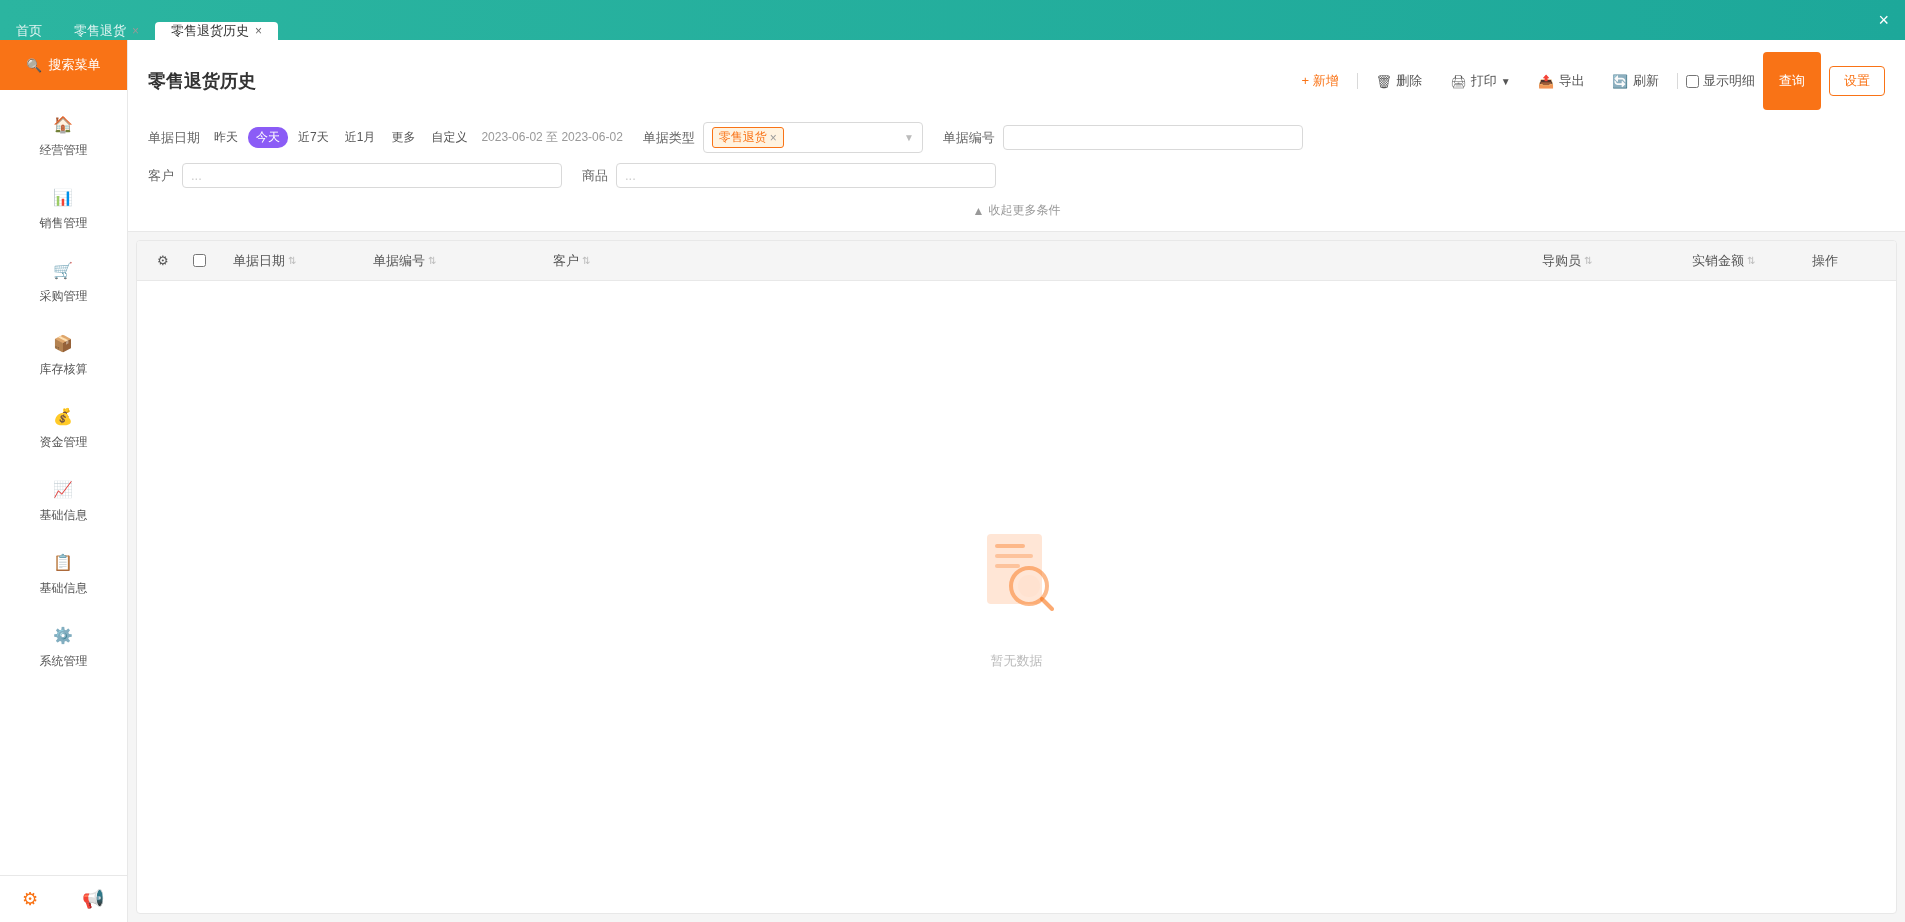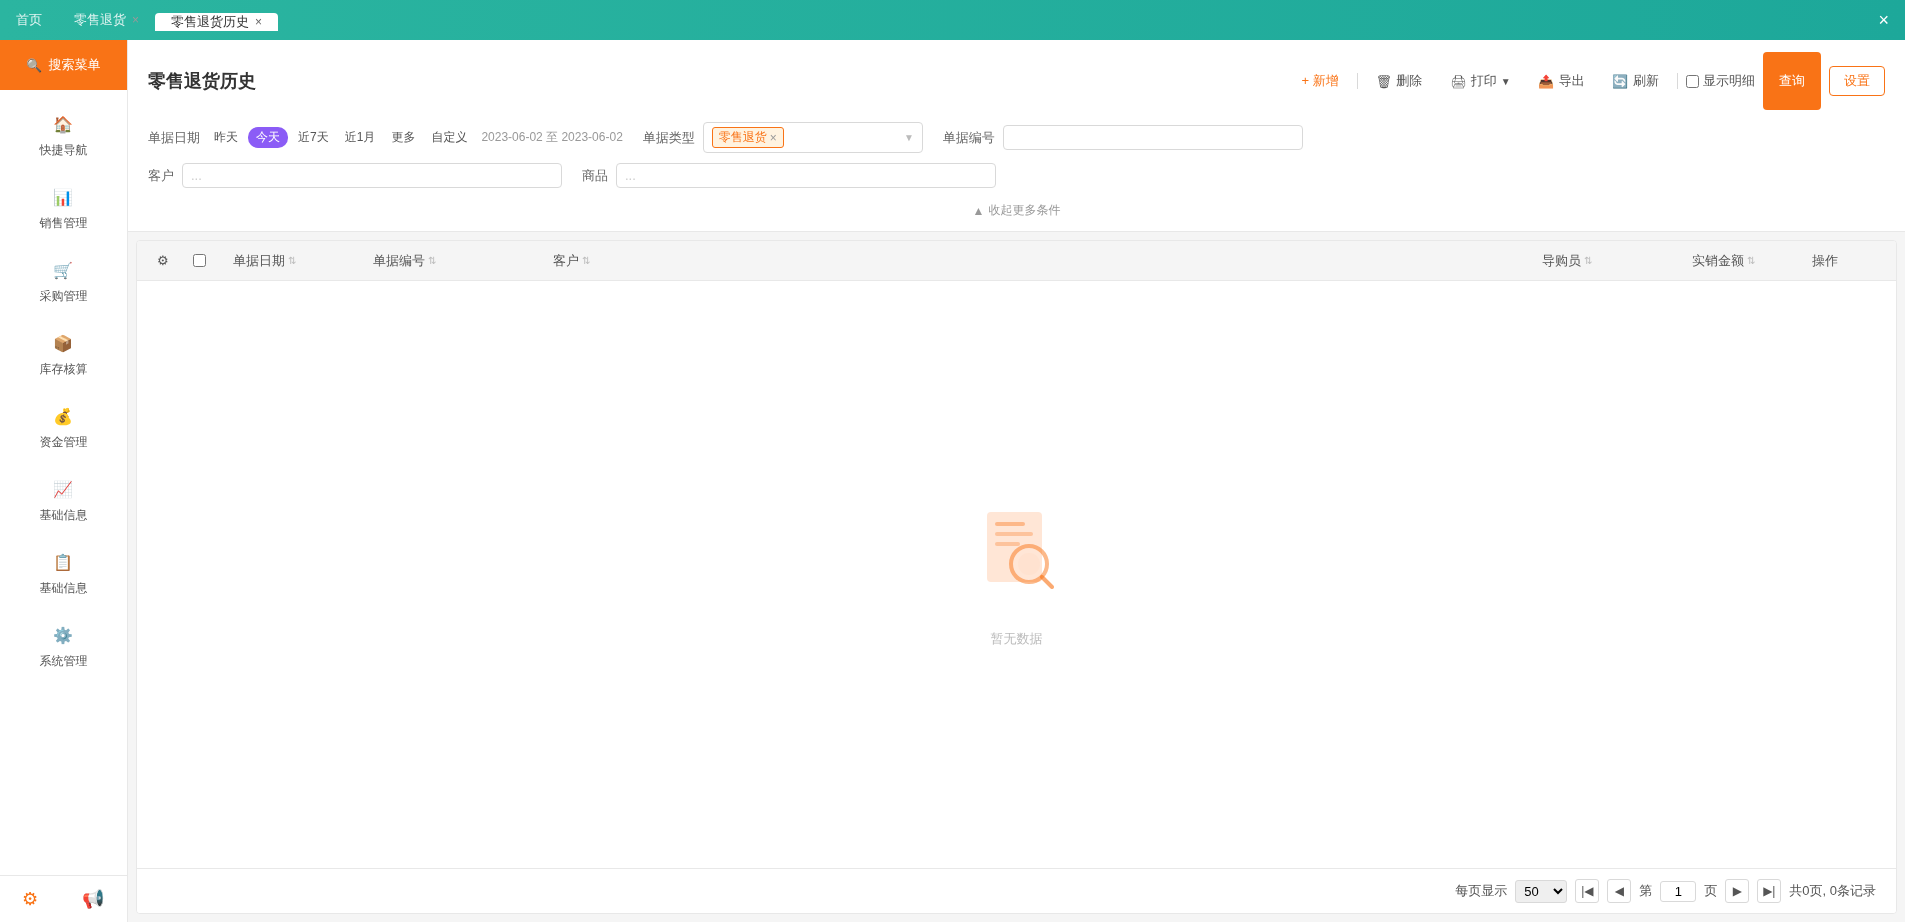--- a/index.html
+++ b/index.html
@@ -9,21 +9,21 @@
     .top-bar {
       height: 40px;
       background: linear-gradient(to right, #2bb5a0, #1da89a);
       display: flex;
       align-items: center;
       padding: 0 0 0 0;
       flex-shrink: 0;
     }
     .top-bar-tabs {
       display: flex;
-      align-items: center;
+      align-items: flex-end;
       height: 100%;
       flex: 1;
     }
     .tab-item {
       display: flex;
       align-items: center;
       padding: 0 16px;
       font-size: 13px;
       color: rgba(255,255,255,0.85);
       cursor: pointer;
@@ -394,21 +394,21 @@
 <div class="main-layout">
 
   <div class="sidebar">
     <div class="sidebar-search">
       <span>🔍</span>
       <span>搜索菜单</span>
     </div>
     <div class="sidebar-menu">
       <div class="sidebar-item">
         <div class="icon-circle">🏠</div>
-        <span>快捷导航</span>
+        <span>经营管理</span>
       </div>
       <div class="sidebar-item">
         <div class="icon-circle">📊</div>
         <span>销售管理</span>
       </div>
       <div class="sidebar-item">
         <div class="icon-circle">🛒</div>
         <span>采购管理</span>
       </div>
       <div class="sidebar-item">
@@ -574,32 +574,16 @@
             <rect x="28" y="40" width="25" height="4" rx="2" fill="#f97316" opacity="0.3"></rect>
 
             <circle cx="62" cy="62" r="18" fill="none" stroke="#f97316" stroke-width="4" opacity="0.5"></circle>
             <circle cx="62" cy="62" r="11" fill="#ffe0cc" opacity="0.6"></circle>
             <line x1="75" y1="75" x2="85" y2="85" stroke="#f97316" stroke-width="4" stroke-linecap="round" opacity="0.6"></line>
           </svg>
         </div>
         <div class="empty-text">暂无数据</div>
       </div>
 
-      <div class="pagination">
-        <span>每页显示</span>
-        <select>
-          <option>50</option>
-          <option>20</option>
-          <option>100</option>
-        </select>
-        <button class="page-btn">|◀</button>
-        <button class="page-btn">◀</button>
-        <span>第</span>
-        <input class="page-num-input" type="text" value="1" style="">
-        <span>页</span>
-        <button class="page-btn">▶</button>
-        <button class="page-btn">▶|</button>
-        <span>共0页, 0条记录</span>
-      </div>
     </div>
 
   </div>
 </div>
 
 </body></html>

